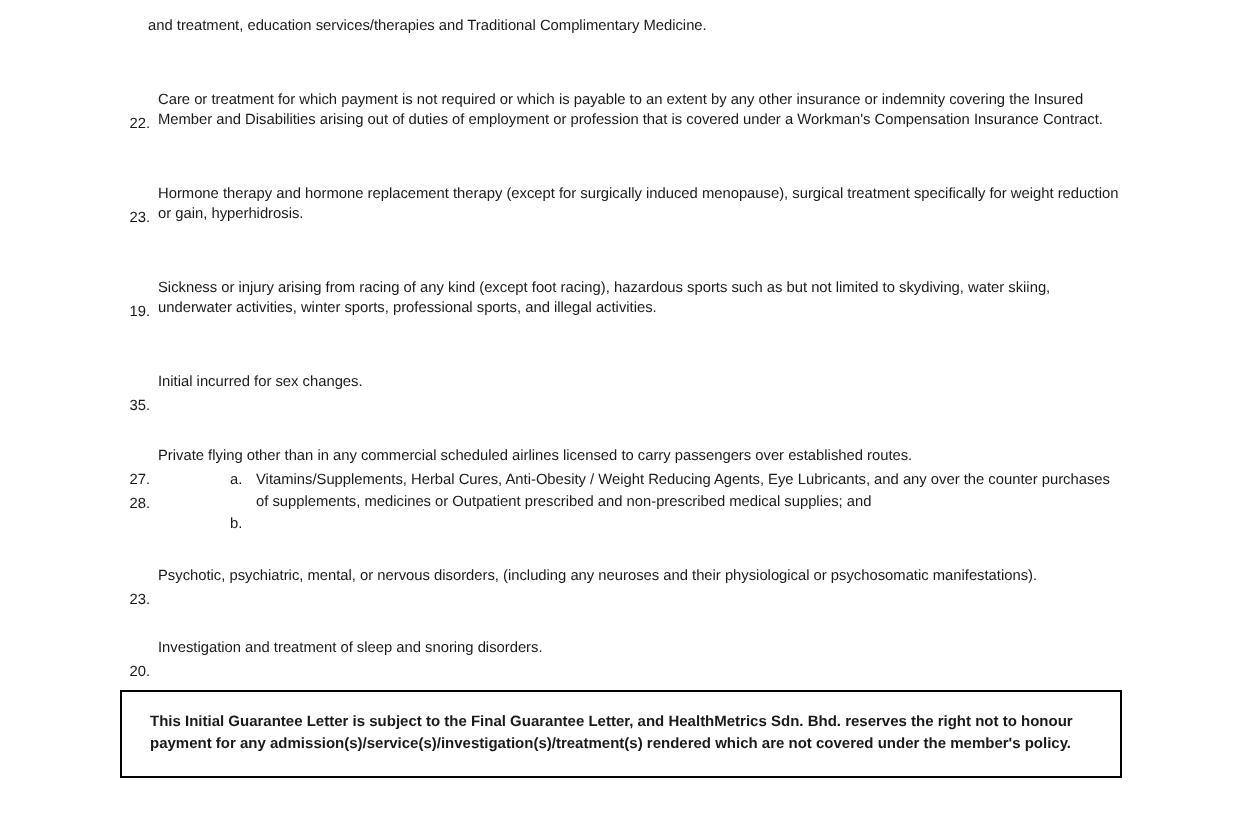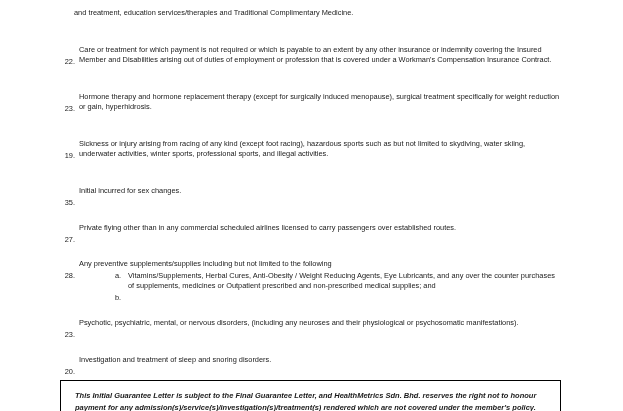--- a/index.html
+++ b/index.html
@@ -70,21 +70,20 @@
     top: 0;
   }
   .notice-box {
     margin: 15px 0 0 0;
     border: 1px solid #000000;
     box-sizing: border-box;
     padding: 9px 14px 10px 14px;
     font-size: 7.5px;
     line-height: 11.5px;
     font-weight: bold;
-    font-style: italic;
   }
   .signoff {
     margin-top: 39px;
     padding-left: 2px;
   }
   .signoff .issued {
     font-size: 7.4px;
     line-height: 11px;
     margin-bottom: 16px;
   }
@@ -117,21 +116,20 @@
     <li>
       <span class="num">35.</span>
       <span class="txt">Initial incurred for sex changes.</span>
     </li>
     <li>
       <span class="num">27.</span>
       <span class="txt">Private flying other than in any commercial scheduled airlines licensed to carry passengers over established routes.</span>
     </li>
     <li>
       <span class="num">28.</span>
-      <span class="txt">Any preventive supplements/supplies including but not limited to the following</span>
       <ol class="lettered">
         <li>
           <span class="num">a.</span>
           <span>Vitamins/Supplements, Herbal Cures, Anti-Obesity / Weight Reducing Agents, Eye Lubricants, and any over the counter purchases of supplements, medicines or Outpatient prescribed and non-prescribed medical supplies; and</span>
         </li>
         <li>
           <span class="num">b.</span>
         </li>
       </ol>
     </li>

